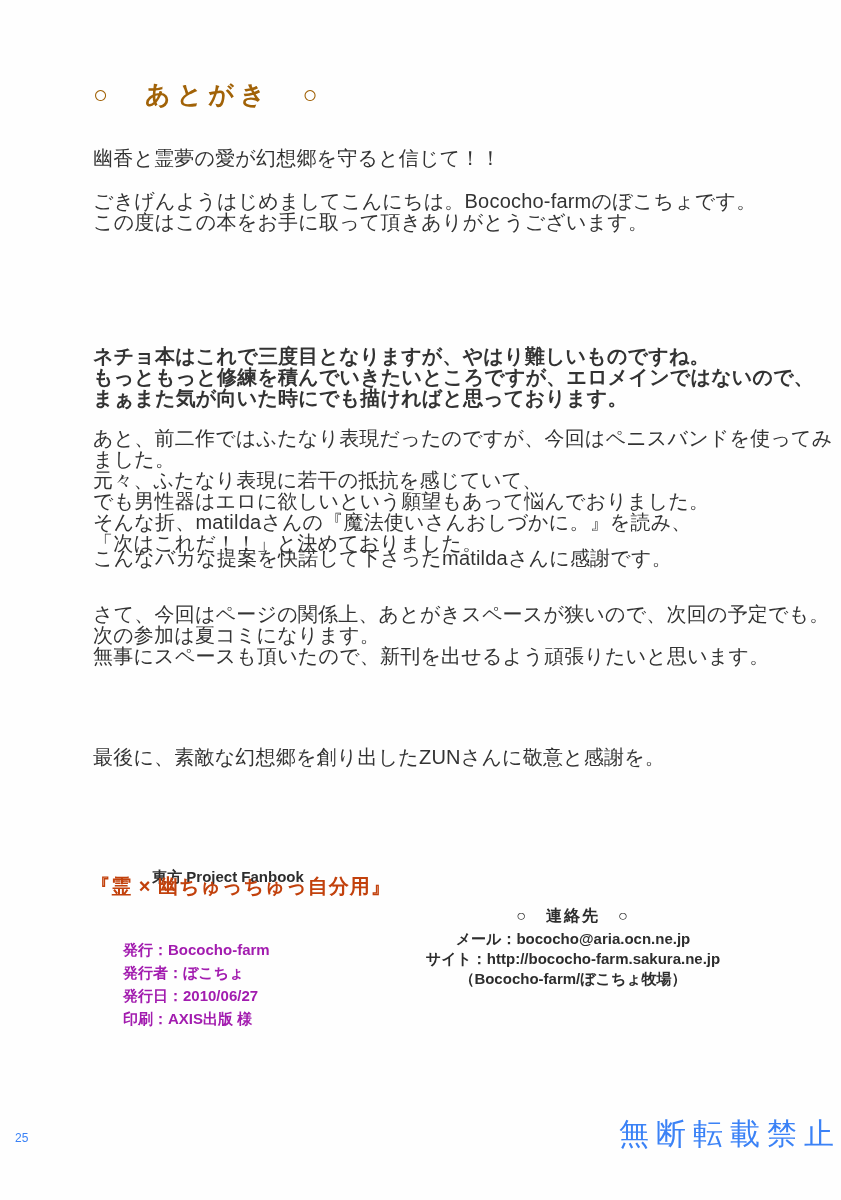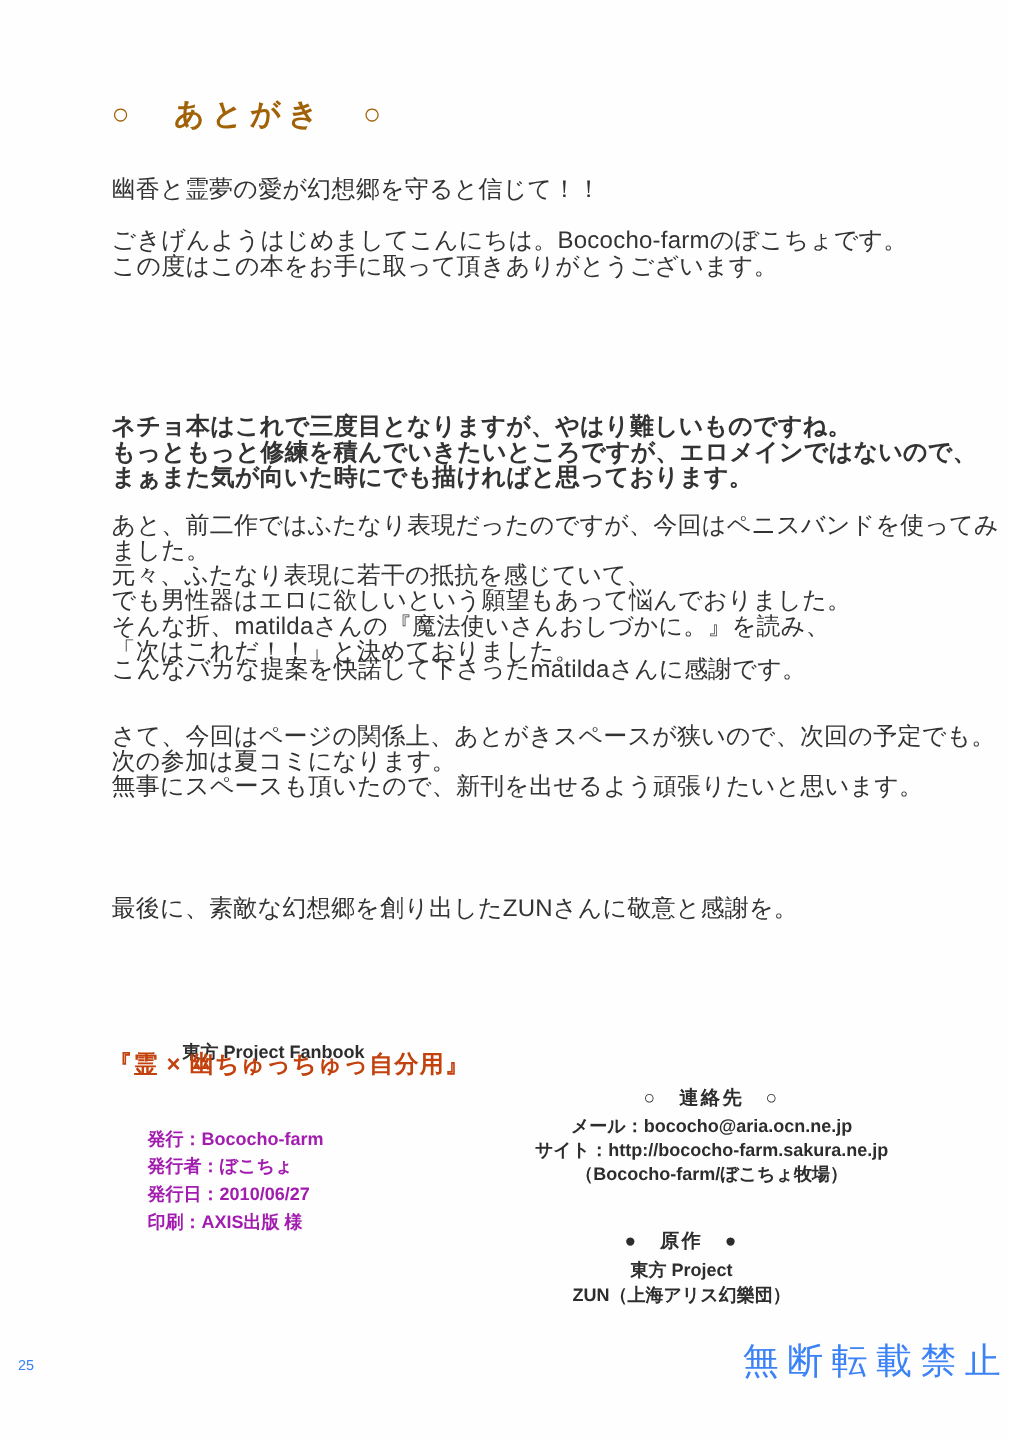--- a/index.html
+++ b/index.html
@@ -73,21 +73,21 @@
     top: 938px;
     text-align: left;
     white-space: pre-line;
     font-size: 15px;
     line-height: 23px;
     font-weight: bold;
     color: #a21caf;
   }
   .contact-block {
     position: absolute;
-    left: 428px;
+    left: 408px;
     width: 330px;
     top: 906px;
     text-align: center;
     font-size: 15px;
     line-height: 20px;
     font-weight: bold;
     color: #2d2d2d;
   }
   .contact-heading, .original-heading {
     font-size: 16px;
@@ -161,23 +161,18 @@
 発行日：2010/06/27
 印刷：AXIS出版 様</div>
 
   <div class="contact-block">
     <div class="contact-heading">○　連絡先　○</div>
     <div class="contact-lines">メール：bococho@aria.ocn.ne.jp
 サイト：http://bococho-farm.sakura.ne.jp
 （Bococho-farm/ぼこちょ牧場）</div>
   </div>
 
-  <div class="original-block">
-    <div class="original-heading">●　原作　●</div>
-    <div class="original-lines">東方 Project
-ZUN（上海アリス幻樂団）</div>
-  </div>
 
   <div class="notice">無断転載禁止</div>
 
   <div class="page-number">25</div>
 
 </div>
 
 </body></html>

